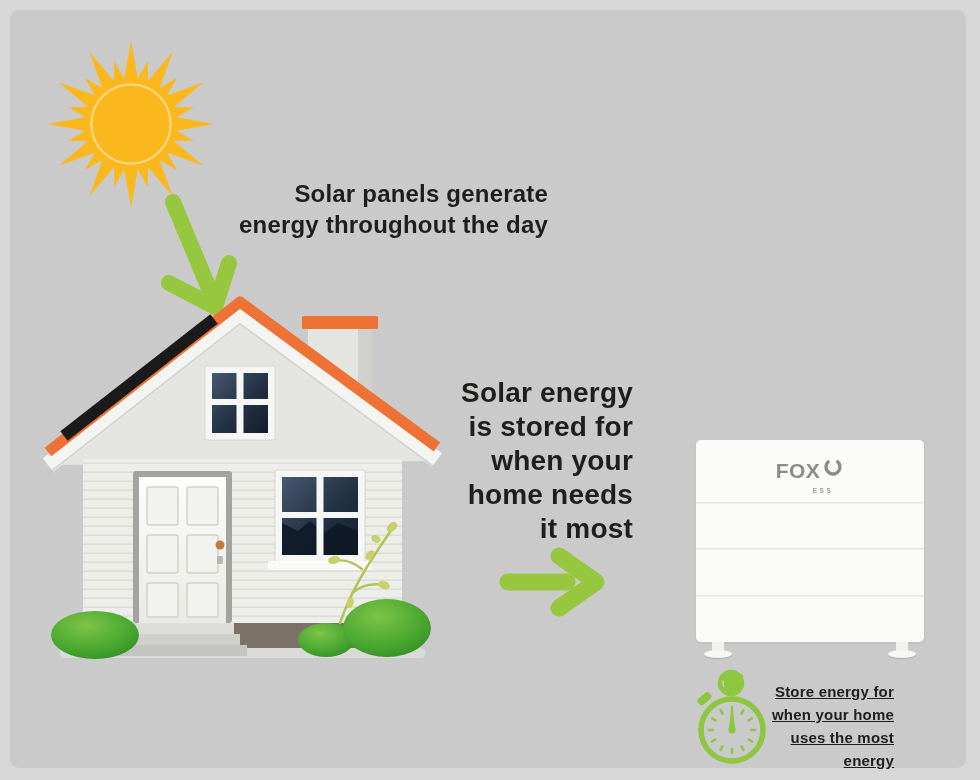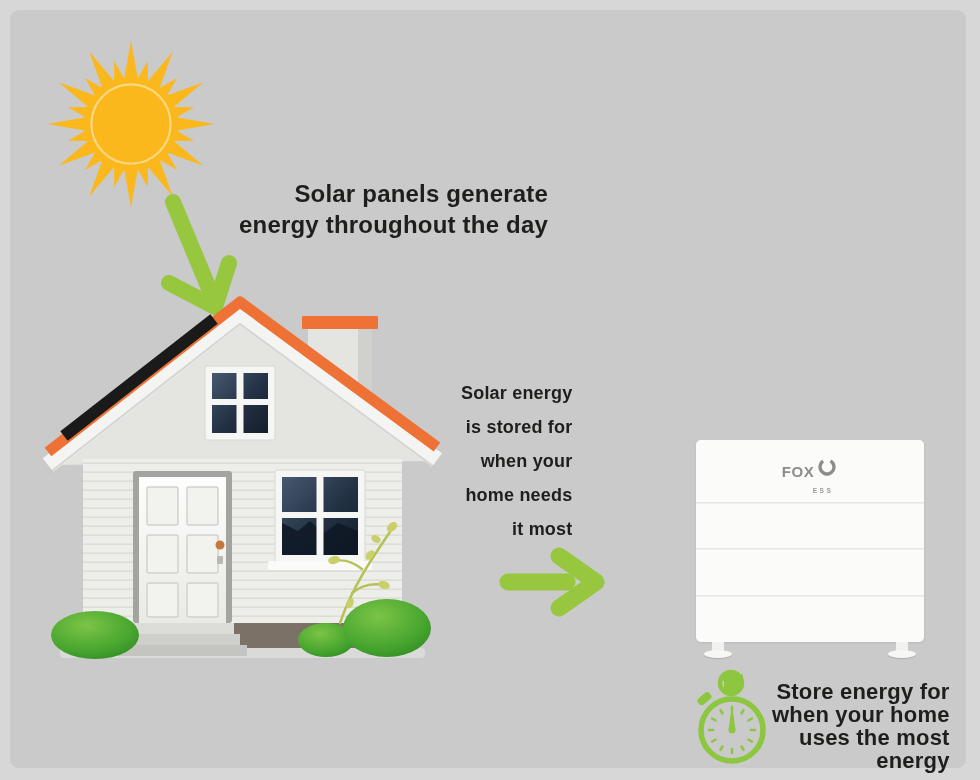--- a/index.html
+++ b/index.html
@@ -17,22 +17,22 @@
   }
   .abs{position:absolute;}
   .caption{
     color:#1e1e1c;
     font-weight:700;
     white-space:pre-line;
     letter-spacing:0.2px;
     text-align:right;
   }
   #caption-generate{left:229px;top:168px;font-size:24px;line-height:31px;}
-  #caption-store{left:451px;top:366px;font-size:18px;line-height:34px;}
-  #caption-use{left:762px;top:670px;font-size:22px;line-height:23px;}
+  #caption-store{left:451px;top:366px;font-size:28px;line-height:34px;}
+  #caption-use{left:762px;top:670px;font-size:15px;line-height:23px;text-decoration:underline;}
 
   #sun{left:33px;top:26px;}
   #arrow-down{left:145px;top:183px;}
   #house{left:30px;top:283px;}
   #arrow-right{left:487px;top:536px;}
 
   #battery{
     left:686px;top:430px;width:228px;height:202px;
     background:#fbfbfa;
     border-radius:5px;
@@ -41,21 +41,21 @@
   .battery-line{
     position:absolute;left:0;right:0;height:2px;
     background:linear-gradient(#e2e2e0,#f4f4f2);
   }
   #battery-logo{
     position:absolute;left:0;right:0;top:16px;
     display:flex;flex-direction:column;align-items:center;
   }
   #battery-logo .row{display:flex;align-items:center;gap:2px;}
   #battery-brand{
-    font-size:15px;font-weight:700;color:#8c8c8a;letter-spacing:0.5px;
+    font-size:21px;font-weight:700;color:#8c8c8a;letter-spacing:0.5px;
   }
   #battery-subbrand{
     font-size:6.5px;font-weight:700;color:#9a9a98;letter-spacing:2.5px;
     margin-top:1px;margin-left:26px;
   }
   .foot{position:absolute;bottom:-16px;width:28px;height:16px;}
   .foot .stem{position:absolute;left:8px;top:0;width:12px;height:10px;background:#f1f1ef;}
   .foot .base{position:absolute;left:0;bottom:0;width:28px;height:8px;background:#f7f7f5;border-radius:50%;box-shadow:0 1px 1px rgba(0,0,0,0.15);}
   #battery .foot.left{left:8px;}
   #battery .foot.right{right:8px;}

